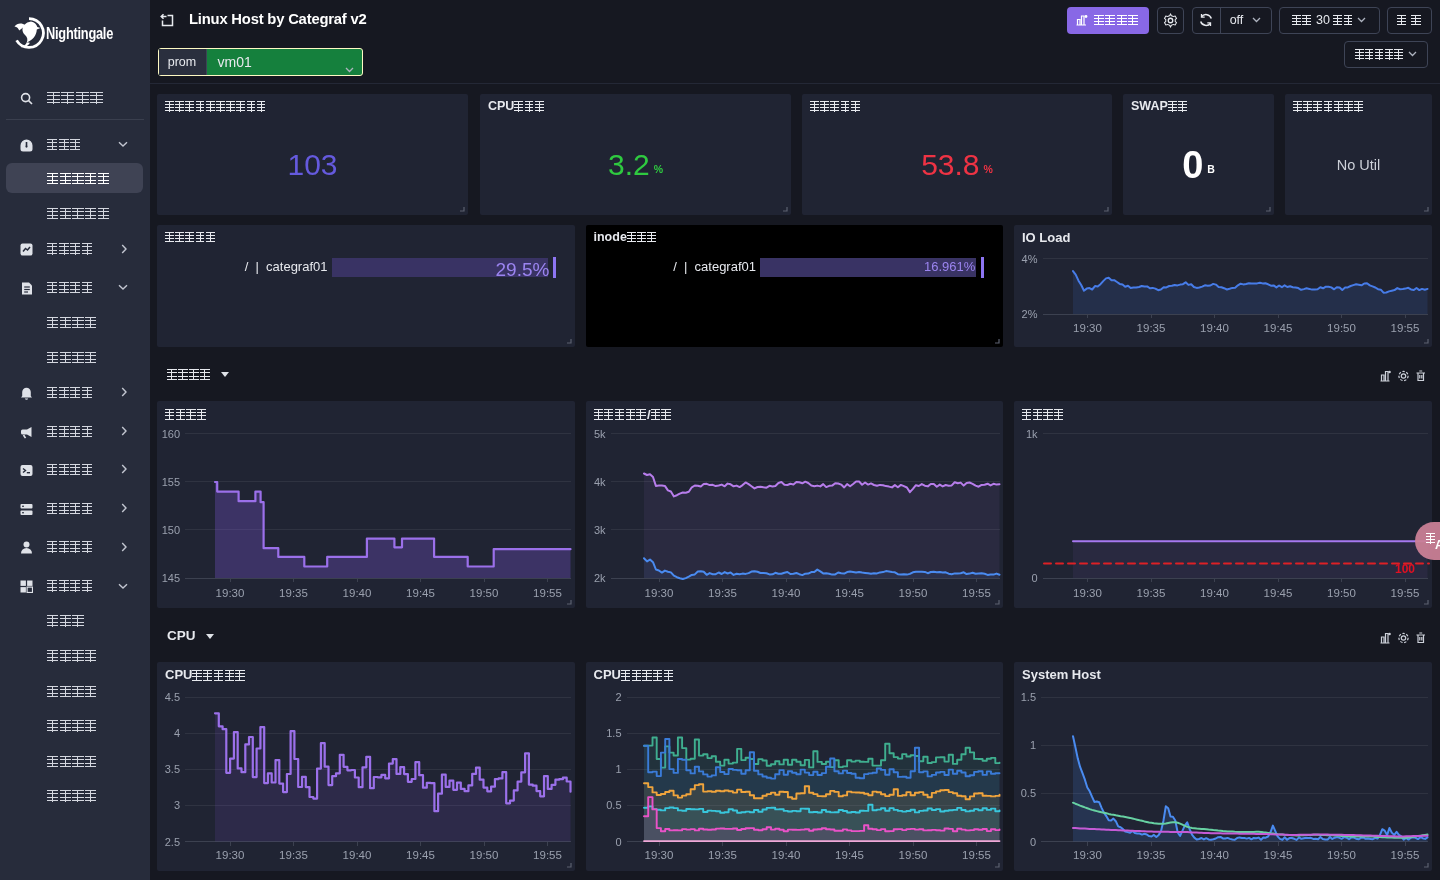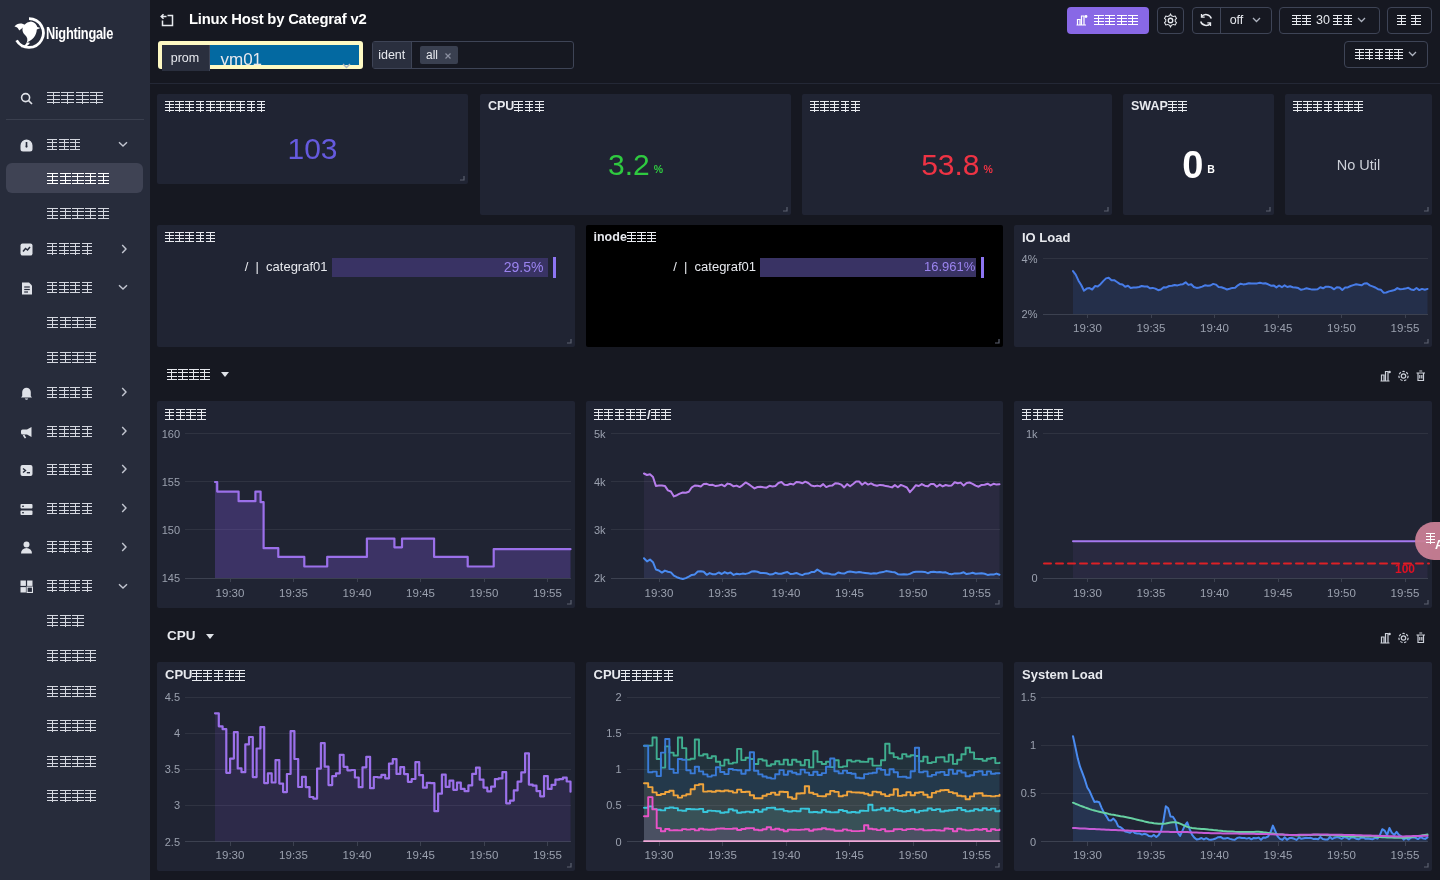--- a/index.html
+++ b/index.html
@@ -149,38 +149,32 @@
         </svg></div>
 </div>
     <div style="position:absolute;left:1279px;top:6.5px;width:100.5px;height:27px;border:1px solid #3e4456;background:transparent;border-radius:4px;box-sizing:border-box;display:flex;align-items:center;justify-content:center;color:#e7e9ee;font-size:12.5px;white-space:nowrap"><i style="display:inline-block;width:8.8px;height:10.5px;margin-right:1.4px;vertical-align:middle;opacity:1.0;background:linear-gradient(90deg,transparent 4.0px,#e7e9ee 4.0px,#e7e9ee 5.0px,transparent 5.0px),repeating-linear-gradient(180deg,#e7e9ee 0 1px,transparent 1px 3.09px)"></i><i style="display:inline-block;width:8.8px;height:10.5px;margin-right:1.4px;vertical-align:middle;opacity:1.0;background:linear-gradient(90deg,transparent 4.0px,#e7e9ee 4.0px,#e7e9ee 5.0px,transparent 5.0px),repeating-linear-gradient(180deg,#e7e9ee 0 1px,transparent 1px 3.09px)"></i>&nbsp;30&nbsp;<i style="display:inline-block;width:8.8px;height:10.5px;margin-right:1.4px;vertical-align:middle;opacity:1.0;background:linear-gradient(90deg,transparent 4.0px,#e7e9ee 4.0px,#e7e9ee 5.0px,transparent 5.0px),repeating-linear-gradient(180deg,#e7e9ee 0 1px,transparent 1px 3.09px)"></i><i style="display:inline-block;width:8.8px;height:10.5px;margin-right:1.4px;vertical-align:middle;opacity:1.0;background:linear-gradient(90deg,transparent 4.0px,#e7e9ee 4.0px,#e7e9ee 5.0px,transparent 5.0px),repeating-linear-gradient(180deg,#e7e9ee 0 1px,transparent 1px 3.09px)"></i>&nbsp;<svg width="9" height="6" viewBox="0 0 9 6">
         <path d="M1 1 L4.5 4.5 L8 1" fill="none" stroke="#aeb3bf" stroke-width="1.3"></path>
       </svg></div>
     <div style="position:absolute;left:1386.5px;top:6.5px;width:45.5px;height:27px;border:1px solid #3e4456;background:transparent;border-radius:4px;box-sizing:border-box;display:flex;align-items:center;justify-content:center;color:#e7e9ee;font-size:12.5px;white-space:nowrap">
       <i style="display:inline-block;width:9.6px;height:10.5px;margin-right:1.4px;vertical-align:middle;opacity:1.0;background:linear-gradient(90deg,transparent 4.3px,#e7e9ee 4.3px,#e7e9ee 5.3px,transparent 5.3px),repeating-linear-gradient(180deg,#e7e9ee 0 1px,transparent 1px 3.09px)"></i>
       <span style="vertical-align:middle">&nbsp;</span>
       <i style="display:inline-block;width:9.6px;height:10.5px;margin-right:1.4px;vertical-align:middle;opacity:1.0;background:linear-gradient(90deg,transparent 4.3px,#e7e9ee 4.3px,#e7e9ee 5.3px,transparent 5.3px),repeating-linear-gradient(180deg,#e7e9ee 0 1px,transparent 1px 3.09px)"></i>
     </div>
-    <div style="position:absolute;left:157.5px;top:41px;width:205px;height:27.5px;border:4px solid #fef9c3;border-radius:3px;box-sizing:border-box;background:#0369a1">
+    <div style="position:absolute;left:157.5px;top:48px;width:205px;height:27.5px;border:1px solid #fef9c3;border-radius:3px;box-sizing:border-box;background:#15803d">
 <div style="position:absolute;left:0;top:0;width:47px;height:25.5px;background:#2a2f3e;border-right:1px solid #3e4456;display:flex;align-items:center;justify-content:center;color:#e7e9ee;font-size:12.5px">prom</div>
-<div style="position:absolute;left:59px;top:5px;color:#e7e9ee;font-size:17px">vm01</div>
+<div style="position:absolute;left:59px;top:5px;color:#e7e9ee;font-size:14px">vm01</div>
 <div style="position:absolute;right:8px;top:10px"><svg width="9" height="6" viewBox="0 0 9 6">
           <path d="M1 1 L4.5 4.5 L8 1" fill="none" stroke="#aeb3bf" stroke-width="1.3"></path>
-        </svg></div>
-</div>
-    <div style="position:absolute;left:372px;top:41px;width:201.5px;height:27.5px;border:1px solid #3e4456;border-radius:3px;box-sizing:border-box;background:#161821">
-<div style="position:absolute;left:0;top:0;width:37.5px;height:25.5px;background:#2a2f3e;border-right:1px solid #3e4456;display:flex;align-items:center;justify-content:center;color:#e7e9ee;font-size:12.5px">ident</div>
-<div style="position:absolute;left:47px;top:3.5px;height:18px;padding:0 6px;background:#3a4050;border-radius:2px;color:#e7e9ee;font-size:12px;line-height:18px">all <svg width="8" height="8" viewBox="0 0 8 8" style="margin-left:3px;vertical-align:-1px">
-          <path d="M1.5 1.5 L6.5 6.5 M6.5 1.5 L1.5 6.5" stroke="#8b90a0" stroke-width="1.2"></path>
         </svg></div>
 </div>
     <div style="position:absolute;left:1344px;top:41px;width:84px;height:26.5px;border:1px solid #3e4456;background:transparent;border-radius:4px;box-sizing:border-box;display:flex;align-items:center;justify-content:center;color:#e7e9ee;font-size:12.5px;white-space:nowrap"><i style="display:inline-block;width:8.4px;height:10.5px;margin-right:1.4px;vertical-align:middle;opacity:1.0;background:linear-gradient(90deg,transparent 3.8px,#e7e9ee 3.8px,#e7e9ee 4.8px,transparent 4.8px),repeating-linear-gradient(180deg,#e7e9ee 0 1px,transparent 1px 3.09px)"></i><i style="display:inline-block;width:8.4px;height:10.5px;margin-right:1.4px;vertical-align:middle;opacity:1.0;background:linear-gradient(90deg,transparent 3.8px,#e7e9ee 3.8px,#e7e9ee 4.8px,transparent 4.8px),repeating-linear-gradient(180deg,#e7e9ee 0 1px,transparent 1px 3.09px)"></i><i style="display:inline-block;width:8.4px;height:10.5px;margin-right:1.4px;vertical-align:middle;opacity:1.0;background:linear-gradient(90deg,transparent 3.8px,#e7e9ee 3.8px,#e7e9ee 4.8px,transparent 4.8px),repeating-linear-gradient(180deg,#e7e9ee 0 1px,transparent 1px 3.09px)"></i><i style="display:inline-block;width:8.4px;height:10.5px;margin-right:1.4px;vertical-align:middle;opacity:1.0;background:linear-gradient(90deg,transparent 3.8px,#e7e9ee 3.8px,#e7e9ee 4.8px,transparent 4.8px),repeating-linear-gradient(180deg,#e7e9ee 0 1px,transparent 1px 3.09px)"></i><i style="display:inline-block;width:8.4px;height:10.5px;margin-right:1.4px;vertical-align:middle;opacity:1.0;background:linear-gradient(90deg,transparent 3.8px,#e7e9ee 3.8px,#e7e9ee 4.8px,transparent 4.8px),repeating-linear-gradient(180deg,#e7e9ee 0 1px,transparent 1px 3.09px)"></i>&nbsp;<svg width="9" height="6" viewBox="0 0 9 6">
         <path d="M1 1 L4.5 4.5 L8 1" fill="none" stroke="#aeb3bf" stroke-width="1.3"></path>
       </svg></div>
     <div style="position:absolute;left:150px;top:83px;width:1290px;height:1px;background:#242836"></div>
-<div style="position:absolute;left:157px;top:94px;width:311px;height:90px;background:#202433;border-radius:2px">
+<div style="position:absolute;left:157px;top:94px;width:311px;height:121px;background:#202433;border-radius:2px">
       <div style="position:absolute;left:8px;top:5px;font-size:12.5px;font-weight:600;color:#e7e9ee;white-space:nowrap"><i style="display:inline-block;width:8.8px;height:10.5px;margin-right:1.4px;vertical-align:middle;opacity:1.0;background:linear-gradient(90deg,transparent 4.0px,#e7e9ee 4.0px,#e7e9ee 5.0px,transparent 5.0px),repeating-linear-gradient(180deg,#e7e9ee 0 1px,transparent 1px 3.09px)"></i><i style="display:inline-block;width:8.8px;height:10.5px;margin-right:1.4px;vertical-align:middle;opacity:1.0;background:linear-gradient(90deg,transparent 4.0px,#e7e9ee 4.0px,#e7e9ee 5.0px,transparent 5.0px),repeating-linear-gradient(180deg,#e7e9ee 0 1px,transparent 1px 3.09px)"></i><i style="display:inline-block;width:8.8px;height:10.5px;margin-right:1.4px;vertical-align:middle;opacity:1.0;background:linear-gradient(90deg,transparent 4.0px,#e7e9ee 4.0px,#e7e9ee 5.0px,transparent 5.0px),repeating-linear-gradient(180deg,#e7e9ee 0 1px,transparent 1px 3.09px)"></i><i style="display:inline-block;width:8.8px;height:10.5px;margin-right:1.4px;vertical-align:middle;opacity:1.0;background:linear-gradient(90deg,transparent 4.0px,#e7e9ee 4.0px,#e7e9ee 5.0px,transparent 5.0px),repeating-linear-gradient(180deg,#e7e9ee 0 1px,transparent 1px 3.09px)"></i><i style="display:inline-block;width:8.8px;height:10.5px;margin-right:1.4px;vertical-align:middle;opacity:1.0;background:linear-gradient(90deg,transparent 4.0px,#e7e9ee 4.0px,#e7e9ee 5.0px,transparent 5.0px),repeating-linear-gradient(180deg,#e7e9ee 0 1px,transparent 1px 3.09px)"></i><i style="display:inline-block;width:8.8px;height:10.5px;margin-right:1.4px;vertical-align:middle;opacity:1.0;background:linear-gradient(90deg,transparent 4.0px,#e7e9ee 4.0px,#e7e9ee 5.0px,transparent 5.0px),repeating-linear-gradient(180deg,#e7e9ee 0 1px,transparent 1px 3.09px)"></i><i style="display:inline-block;width:8.8px;height:10.5px;margin-right:1.4px;vertical-align:middle;opacity:1.0;background:linear-gradient(90deg,transparent 4.0px,#e7e9ee 4.0px,#e7e9ee 5.0px,transparent 5.0px),repeating-linear-gradient(180deg,#e7e9ee 0 1px,transparent 1px 3.09px)"></i><i style="display:inline-block;width:8.8px;height:10.5px;margin-right:1.4px;vertical-align:middle;opacity:1.0;background:linear-gradient(90deg,transparent 4.0px,#e7e9ee 4.0px,#e7e9ee 5.0px,transparent 5.0px),repeating-linear-gradient(180deg,#e7e9ee 0 1px,transparent 1px 3.09px)"></i><i style="display:inline-block;width:8.8px;height:10.5px;margin-right:1.4px;vertical-align:middle;opacity:1.0;background:linear-gradient(90deg,transparent 4.0px,#e7e9ee 4.0px,#e7e9ee 5.0px,transparent 5.0px),repeating-linear-gradient(180deg,#e7e9ee 0 1px,transparent 1px 3.09px)"></i><i style="display:inline-block;width:8.8px;height:10.5px;margin-right:1.4px;vertical-align:middle;opacity:1.0;background:linear-gradient(90deg,transparent 4.0px,#e7e9ee 4.0px,#e7e9ee 5.0px,transparent 5.0px),repeating-linear-gradient(180deg,#e7e9ee 0 1px,transparent 1px 3.09px)"></i></div>
       <div style="position:absolute;left:0;top:10px;width:100%;height:100%;display:flex;align-items:center;justify-content:center;color:#655ade;font-size:30px;font-weight:400;line-height:1">103</div>
       <svg width="8" height="8" style="position:absolute;right:3px;bottom:3px">
         <path d="M7 3 L7 7 L3 7" fill="none" stroke="#5c6170" stroke-width="1.2"></path>
         <path d="M7 0.5 L7 1.5 M5.5 7 L6.5 7" fill="none" stroke="#5c6170" stroke-width="0"></path>
       </svg>
     </div>
     <div style="position:absolute;left:480px;top:94px;width:311px;height:121px;background:#202433;border-radius:2px">
       <div style="position:absolute;left:8px;top:5px;font-size:12.5px;font-weight:600;color:#e7e9ee;white-space:nowrap">CPU<i style="display:inline-block;width:8.8px;height:10.5px;margin-right:1.4px;vertical-align:middle;opacity:1.0;background:linear-gradient(90deg,transparent 4.0px,#e7e9ee 4.0px,#e7e9ee 5.0px,transparent 5.0px),repeating-linear-gradient(180deg,#e7e9ee 0 1px,transparent 1px 3.09px)"></i><i style="display:inline-block;width:8.8px;height:10.5px;margin-right:1.4px;vertical-align:middle;opacity:1.0;background:linear-gradient(90deg,transparent 4.0px,#e7e9ee 4.0px,#e7e9ee 5.0px,transparent 5.0px),repeating-linear-gradient(180deg,#e7e9ee 0 1px,transparent 1px 3.09px)"></i><i style="display:inline-block;width:8.8px;height:10.5px;margin-right:1.4px;vertical-align:middle;opacity:1.0;background:linear-gradient(90deg,transparent 4.0px,#e7e9ee 4.0px,#e7e9ee 5.0px,transparent 5.0px),repeating-linear-gradient(180deg,#e7e9ee 0 1px,transparent 1px 3.09px)"></i></div>
       <div style="position:absolute;left:0;top:10px;width:100%;height:100%;display:flex;align-items:center;justify-content:center;color:#2fca40;font-size:30px;font-weight:400;line-height:1">3.2<span style="font-size:10.5px;font-weight:bold;margin-left:4px;margin-top:10px">%</span></div>
@@ -211,21 +205,21 @@
       <svg width="8" height="8" style="position:absolute;right:3px;bottom:3px">
         <path d="M7 3 L7 7 L3 7" fill="none" stroke="#5c6170" stroke-width="1.2"></path>
         <path d="M7 0.5 L7 1.5 M5.5 7 L6.5 7" fill="none" stroke="#5c6170" stroke-width="0"></path>
       </svg>
     </div>
     <div style="position:absolute;left:157px;top:224.5px;width:417.5px;height:122px;background:#202433;border-radius:2px">
       <div style="position:absolute;left:8px;top:5px;font-size:12.5px;font-weight:600;color:#e7e9ee;white-space:nowrap"><i style="display:inline-block;width:8.8px;height:10.5px;margin-right:1.4px;vertical-align:middle;opacity:1.0;background:linear-gradient(90deg,transparent 4.0px,#e7e9ee 4.0px,#e7e9ee 5.0px,transparent 5.0px),repeating-linear-gradient(180deg,#e7e9ee 0 1px,transparent 1px 3.09px)"></i><i style="display:inline-block;width:8.8px;height:10.5px;margin-right:1.4px;vertical-align:middle;opacity:1.0;background:linear-gradient(90deg,transparent 4.0px,#e7e9ee 4.0px,#e7e9ee 5.0px,transparent 5.0px),repeating-linear-gradient(180deg,#e7e9ee 0 1px,transparent 1px 3.09px)"></i><i style="display:inline-block;width:8.8px;height:10.5px;margin-right:1.4px;vertical-align:middle;opacity:1.0;background:linear-gradient(90deg,transparent 4.0px,#e7e9ee 4.0px,#e7e9ee 5.0px,transparent 5.0px),repeating-linear-gradient(180deg,#e7e9ee 0 1px,transparent 1px 3.09px)"></i><i style="display:inline-block;width:8.8px;height:10.5px;margin-right:1.4px;vertical-align:middle;opacity:1.0;background:linear-gradient(90deg,transparent 4.0px,#e7e9ee 4.0px,#e7e9ee 5.0px,transparent 5.0px),repeating-linear-gradient(180deg,#e7e9ee 0 1px,transparent 1px 3.09px)"></i><i style="display:inline-block;width:8.8px;height:10.5px;margin-right:1.4px;vertical-align:middle;opacity:1.0;background:linear-gradient(90deg,transparent 4.0px,#e7e9ee 4.0px,#e7e9ee 5.0px,transparent 5.0px),repeating-linear-gradient(180deg,#e7e9ee 0 1px,transparent 1px 3.09px)"></i></div>
       <div style="position:absolute;left:0;top:33px;width:100%;height:19px">
         <div style="position:absolute;right:247.0px;top:1px;font-size:13px;color:#e7e9ee">/&nbsp; |&nbsp; categraf01</div>
         <div style="position:absolute;left:174.5px;width:216px;top:0;height:19px;background:#393364"></div>
-        <div style="position:absolute;left:338.5px;width:48px;top:1px;text-align:right;font-size:14px;color:#9b84f0">29.5%</div>
+        <div style="position:absolute;left:338.5px;width:48px;top:1px;text-align:right;font-size:19px;color:#9b84f0">29.5%</div>
         <div style="position:absolute;left:395.5px;width:3px;top:-1px;height:21px;background:#8d75f2"></div>
       </div>
       <svg width="8" height="8" style="position:absolute;right:3px;bottom:3px">
         <path d="M7 3 L7 7 L3 7" fill="none" stroke="#5c6170" stroke-width="1.2"></path>
         <path d="M7 0.5 L7 1.5 M5.5 7 L6.5 7" fill="none" stroke="#5c6170" stroke-width="0"></path>
       </svg>
     </div>
     <div style="position:absolute;left:585.5px;top:224.5px;width:417.5px;height:122px;background:#000000;border-radius:2px">
       <div style="position:absolute;left:8px;top:5px;font-size:12.5px;font-weight:600;color:#e7e9ee;white-space:nowrap">inode<i style="display:inline-block;width:8.8px;height:10.5px;margin-right:1.4px;vertical-align:middle;opacity:1.0;background:linear-gradient(90deg,transparent 4.0px,#e7e9ee 4.0px,#e7e9ee 5.0px,transparent 5.0px),repeating-linear-gradient(180deg,#e7e9ee 0 1px,transparent 1px 3.09px)"></i><i style="display:inline-block;width:8.8px;height:10.5px;margin-right:1.4px;vertical-align:middle;opacity:1.0;background:linear-gradient(90deg,transparent 4.0px,#e7e9ee 4.0px,#e7e9ee 5.0px,transparent 5.0px),repeating-linear-gradient(180deg,#e7e9ee 0 1px,transparent 1px 3.09px)"></i><i style="display:inline-block;width:8.8px;height:10.5px;margin-right:1.4px;vertical-align:middle;opacity:1.0;background:linear-gradient(90deg,transparent 4.0px,#e7e9ee 4.0px,#e7e9ee 5.0px,transparent 5.0px),repeating-linear-gradient(180deg,#e7e9ee 0 1px,transparent 1px 3.09px)"></i></div>
       <div style="position:absolute;left:0;top:33px;width:100%;height:19px">
@@ -455,21 +449,21 @@
         <polyline points="58.0,154.3 62.2,154.3 62.2,135.1 66.5,135.1 66.5,147.4 70.7,147.4 70.7,166.1 74.9,166.1 74.9,169.2 79.2,169.2 79.2,167.0 83.4,167.0 83.4,168.4 87.6,168.4 87.6,168.2 91.9,168.2 91.9,168.4 96.1,168.4 96.1,167.1 100.3,167.1 100.3,167.6 104.6,167.6 104.6,167.1 108.8,167.1 108.8,168.4 113.0,168.4 113.0,166.7 117.2,166.7 117.2,167.5 121.5,167.5 121.5,167.8 125.7,167.8 125.7,167.5 129.9,167.5 129.9,166.6 134.2,166.6 134.2,166.5 138.4,166.5 138.4,166.9 142.6,166.9 142.6,166.9 146.9,166.9 146.9,166.5 151.1,166.5 151.1,168.0 155.3,168.0 155.3,167.0 159.6,167.0 159.6,166.3 163.8,166.3 163.8,166.1 168.0,166.1 168.0,167.8 172.3,167.8 172.3,168.2 176.5,168.2 176.5,167.3 180.7,167.3 180.7,165.3 185.0,165.3 185.0,167.6 189.2,167.6 189.2,166.8 193.4,166.8 193.4,167.7 197.7,167.7 197.7,169.2 201.9,169.2 201.9,167.6 206.1,167.6 206.1,167.8 210.4,167.8 210.4,167.9 214.6,167.9 214.6,167.6 218.8,167.6 218.8,167.3 223.1,167.3 223.1,168.7 227.3,168.7 227.3,167.5 231.5,167.5 231.5,167.3 235.8,167.3 235.8,166.2 240.0,166.2 240.0,167.3 244.2,167.3 244.2,167.5 248.4,167.5 248.4,168.8 252.7,168.8 252.7,168.7 256.9,168.7 256.9,167.4 261.1,167.4 261.1,168.4 265.4,168.4 265.4,169.1 269.6,169.1 269.6,169.1 273.8,169.1 273.8,168.9 278.1,168.9 278.1,163.3 282.3,163.3 282.3,166.7 286.5,166.7 286.5,167.3 290.8,167.3 290.8,168.1 295.0,168.1 295.0,167.1 299.2,167.1 299.2,169.3 303.5,169.3 303.5,169.1 307.7,169.1 307.7,167.3 311.9,167.3 311.9,167.1 316.2,167.1 316.2,168.1 320.4,168.1 320.4,167.1 324.6,167.1 324.6,166.9 328.9,166.9 328.9,167.6 333.1,167.6 333.1,167.3 337.3,167.3 337.3,168.4 341.6,168.4 341.6,168.3 345.8,168.3 345.8,167.9 350.0,167.9 350.0,168.2 354.2,168.2 354.2,168.6 358.5,168.6 358.5,166.5 362.7,166.5 362.7,166.9 366.9,166.9 366.9,169.2 371.2,169.2 371.2,166.7 375.4,166.7 375.4,167.6 379.6,167.6 379.6,168.4 383.9,168.4 383.9,168.1 388.1,168.1 388.1,167.2 392.3,167.2 392.3,167.7 396.6,167.7 396.6,167.0 400.8,167.0 400.8,169.1 405.0,169.1 405.0,167.2 409.3,167.2 409.3,168.1 413.5,168.1 413.5,167.4" fill="none" stroke="#ea52c8" stroke-width="1.9" stroke-linejoin="round" stroke-linecap="round"></polyline>
         <polygon points="58.0,179.5 58.0,179.1 62.2,179.1 62.2,179.1 66.5,179.1 66.5,179.1 70.7,179.1 70.7,179.1 74.9,179.1 74.9,179.1 79.2,179.1 79.2,179.1 83.4,179.1 83.4,179.1 87.6,179.1 87.6,179.1 91.9,179.1 91.9,179.1 96.1,179.1 96.1,179.1 100.3,179.1 100.3,179.1 104.6,179.1 104.6,179.1 108.8,179.1 108.8,179.1 113.0,179.1 113.0,179.1 117.2,179.1 117.2,179.1 121.5,179.1 121.5,179.1 125.7,179.1 125.7,179.1 129.9,179.1 129.9,179.1 134.2,179.1 134.2,179.1 138.4,179.1 138.4,179.1 142.6,179.1 142.6,179.1 146.9,179.1 146.9,179.1 151.1,179.1 151.1,179.1 155.3,179.1 155.3,179.1 159.6,179.1 159.6,179.1 163.8,179.1 163.8,179.1 168.0,179.1 168.0,179.1 172.3,179.1 172.3,179.1 176.5,179.1 176.5,179.1 180.7,179.1 180.7,179.1 185.0,179.1 185.0,179.1 189.2,179.1 189.2,179.1 193.4,179.1 193.4,179.1 197.7,179.1 197.7,179.1 201.9,179.1 201.9,179.1 206.1,179.1 206.1,179.1 210.4,179.1 210.4,179.1 214.6,179.1 214.6,179.1 218.8,179.1 218.8,179.1 223.1,179.1 223.1,179.1 227.3,179.1 227.3,179.1 231.5,179.1 231.5,179.1 235.8,179.1 235.8,179.1 240.0,179.1 240.0,179.1 244.2,179.1 244.2,179.1 248.4,179.1 248.4,179.1 252.7,179.1 252.7,179.1 256.9,179.1 256.9,179.1 261.1,179.1 261.1,179.1 265.4,179.1 265.4,179.1 269.6,179.1 269.6,179.1 273.8,179.1 273.8,179.1 278.1,179.1 278.1,179.1 282.3,179.1 282.3,179.1 286.5,179.1 286.5,179.1 290.8,179.1 290.8,179.1 295.0,179.1 295.0,179.1 299.2,179.1 299.2,179.1 303.5,179.1 303.5,179.1 307.7,179.1 307.7,179.1 311.9,179.1 311.9,179.1 316.2,179.1 316.2,179.1 320.4,179.1 320.4,179.1 324.6,179.1 324.6,179.1 328.9,179.1 328.9,179.1 333.1,179.1 333.1,179.1 337.3,179.1 337.3,179.1 341.6,179.1 341.6,179.1 345.8,179.1 345.8,179.1 350.0,179.1 350.0,179.1 354.2,179.1 354.2,179.1 358.5,179.1 358.5,179.1 362.7,179.1 362.7,179.1 366.9,179.1 366.9,179.1 371.2,179.1 371.2,179.1 375.4,179.1 375.4,179.1 379.6,179.1 379.6,179.1 383.9,179.1 383.9,179.1 388.1,179.1 388.1,179.1 392.3,179.1 392.3,179.1 396.6,179.1 396.6,179.1 400.8,179.1 400.8,179.1 405.0,179.1 405.0,179.1 409.3,179.1 409.3,179.1 413.5,179.1 413.5,179.1 413.5,179.5" fill="rgba(240,168,216,0.10)" stroke="none"></polygon>
         <polyline points="58.0,179.1 62.2,179.1 62.2,179.1 66.5,179.1 66.5,179.1 70.7,179.1 70.7,179.1 74.9,179.1 74.9,179.1 79.2,179.1 79.2,179.1 83.4,179.1 83.4,179.1 87.6,179.1 87.6,179.1 91.9,179.1 91.9,179.1 96.1,179.1 96.1,179.1 100.3,179.1 100.3,179.1 104.6,179.1 104.6,179.1 108.8,179.1 108.8,179.1 113.0,179.1 113.0,179.1 117.2,179.1 117.2,179.1 121.5,179.1 121.5,179.1 125.7,179.1 125.7,179.1 129.9,179.1 129.9,179.1 134.2,179.1 134.2,179.1 138.4,179.1 138.4,179.1 142.6,179.1 142.6,179.1 146.9,179.1 146.9,179.1 151.1,179.1 151.1,179.1 155.3,179.1 155.3,179.1 159.6,179.1 159.6,179.1 163.8,179.1 163.8,179.1 168.0,179.1 168.0,179.1 172.3,179.1 172.3,179.1 176.5,179.1 176.5,179.1 180.7,179.1 180.7,179.1 185.0,179.1 185.0,179.1 189.2,179.1 189.2,179.1 193.4,179.1 193.4,179.1 197.7,179.1 197.7,179.1 201.9,179.1 201.9,179.1 206.1,179.1 206.1,179.1 210.4,179.1 210.4,179.1 214.6,179.1 214.6,179.1 218.8,179.1 218.8,179.1 223.1,179.1 223.1,179.1 227.3,179.1 227.3,179.1 231.5,179.1 231.5,179.1 235.8,179.1 235.8,179.1 240.0,179.1 240.0,179.1 244.2,179.1 244.2,179.1 248.4,179.1 248.4,179.1 252.7,179.1 252.7,179.1 256.9,179.1 256.9,179.1 261.1,179.1 261.1,179.1 265.4,179.1 265.4,179.1 269.6,179.1 269.6,179.1 273.8,179.1 273.8,179.1 278.1,179.1 278.1,179.1 282.3,179.1 282.3,179.1 286.5,179.1 286.5,179.1 290.8,179.1 290.8,179.1 295.0,179.1 295.0,179.1 299.2,179.1 299.2,179.1 303.5,179.1 303.5,179.1 307.7,179.1 307.7,179.1 311.9,179.1 311.9,179.1 316.2,179.1 316.2,179.1 320.4,179.1 320.4,179.1 324.6,179.1 324.6,179.1 328.9,179.1 328.9,179.1 333.1,179.1 333.1,179.1 337.3,179.1 337.3,179.1 341.6,179.1 341.6,179.1 345.8,179.1 345.8,179.1 350.0,179.1 350.0,179.1 354.2,179.1 354.2,179.1 358.5,179.1 358.5,179.1 362.7,179.1 362.7,179.1 366.9,179.1 366.9,179.1 371.2,179.1 371.2,179.1 375.4,179.1 375.4,179.1 379.6,179.1 379.6,179.1 383.9,179.1 383.9,179.1 388.1,179.1 388.1,179.1 392.3,179.1 392.3,179.1 396.6,179.1 396.6,179.1 400.8,179.1 400.8,179.1 405.0,179.1 405.0,179.1 409.3,179.1 409.3,179.1 413.5,179.1 413.5,179.1" fill="none" stroke="#f0a8d8" stroke-width="1.9" stroke-linejoin="round" stroke-linecap="round"></polyline>
       </svg>
       <svg width="8" height="8" style="position:absolute;right:3px;bottom:3px">
         <path d="M7 3 L7 7 L3 7" fill="none" stroke="#5c6170" stroke-width="1.2"></path>
         <path d="M7 0.5 L7 1.5 M5.5 7 L6.5 7" fill="none" stroke="#5c6170" stroke-width="0"></path>
       </svg>
     </div>
     <div style="position:absolute;left:1014px;top:662px;width:417.5px;height:209px;background:#202433;border-radius:2px">
-      <div style="position:absolute;left:8px;top:5px;font-size:13px;font-weight:600;color:#e7e9ee;white-space:nowrap">System Load</div>
+      <div style="position:absolute;left:8px;top:5px;font-size:13px;font-weight:600;color:#e7e9ee;white-space:nowrap">System Host</div>
       <svg width="417.5" height="209" viewBox="0 0 417.5 209" style="position:absolute;left:0;top:0">
         <line x1="27" y1="35.0" x2="413.5" y2="35.0" stroke="rgba(255,255,255,0.07)" stroke-width="1" shape-rendering="crispEdges"></line>
         <text x="22" y="39.0" fill="#9aa0ae" font-size="11" text-anchor="end" font-family="Liberation Sans,sans-serif">1.5</text>
         <line x1="27" y1="83.0" x2="413.5" y2="83.0" stroke="rgba(255,255,255,0.07)" stroke-width="1" shape-rendering="crispEdges"></line>
         <text x="22" y="87.0" fill="#9aa0ae" font-size="11" text-anchor="end" font-family="Liberation Sans,sans-serif">1</text>
         <line x1="27" y1="131.0" x2="413.5" y2="131.0" stroke="rgba(255,255,255,0.07)" stroke-width="1" shape-rendering="crispEdges"></line>
         <text x="22" y="135.0" fill="#9aa0ae" font-size="11" text-anchor="end" font-family="Liberation Sans,sans-serif">0.5</text>
         <line x1="27" y1="179.5" x2="413.5" y2="179.5" stroke="#3c4150" stroke-width="1" shape-rendering="crispEdges"></line>
         <text x="22" y="183.5" fill="#9aa0ae" font-size="11" text-anchor="end" font-family="Liberation Sans,sans-serif">0</text>
         <line x1="73.5" y1="179.5" x2="73.5" y2="183.5" stroke="#3c4150" stroke-width="1" shape-rendering="crispEdges"></line>

